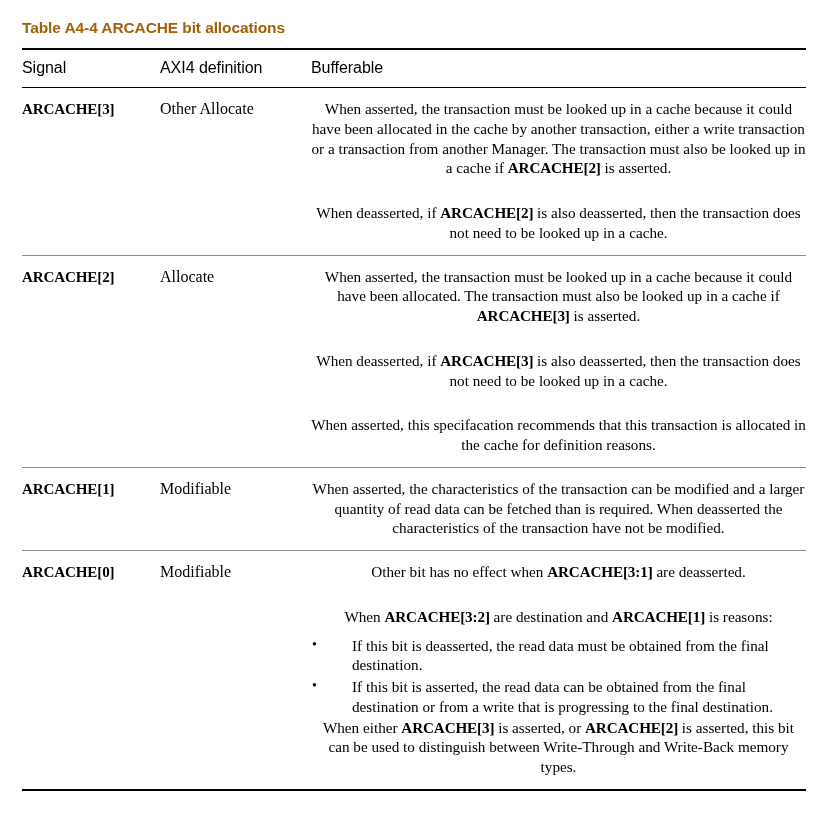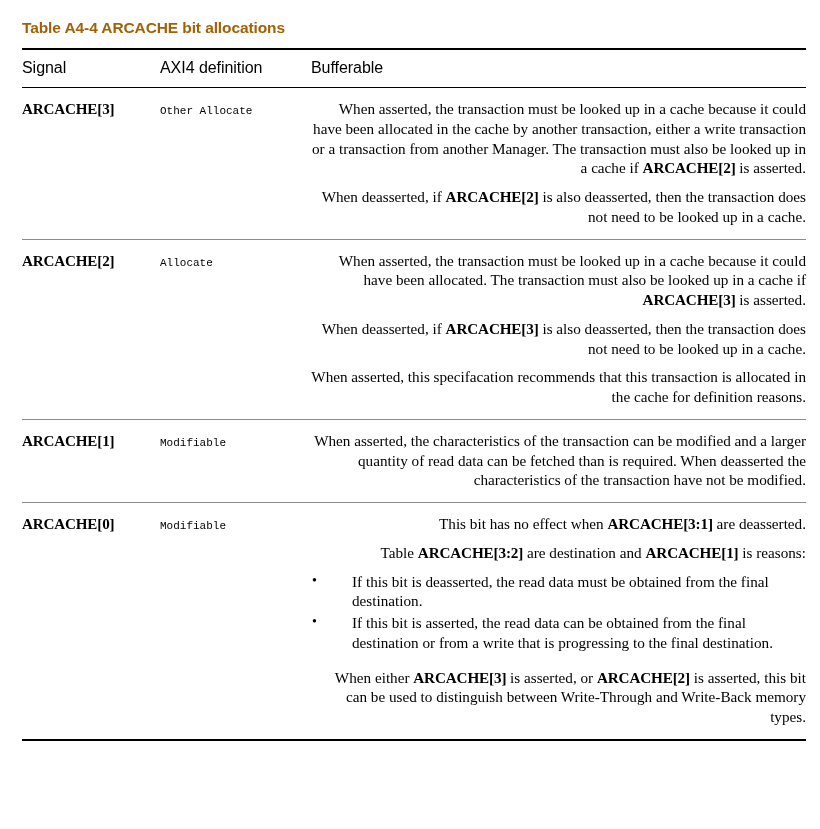--- a/index.html
+++ b/index.html
@@ -74,45 +74,44 @@
     padding-right: 0;
   }
 
   .signal-name {
     font-weight: bold;
     font-size: 15.1px;
     white-space: nowrap;
     letter-spacing: -0.15px;
   }
   .def-text {
-    font-size: 11px;
-    font-family: Liberation Mono, monospace;
+    font-size: 16px;
   }
 
   
   .bottom-rule {
     width: 784px;
     height: 0;
     border-top: 2.2px solid #000000;
     margin-top: 0;
   }
   .desc-para {
     margin: 0 0 0 0;
-    text-align: right;
+    text-align: center;
   }
   .desc-para + .desc-para {
-    margin-top: 9px;
+    margin-top: 25px;
   }
   .desc-list {
     list-style: none;
     margin: 9px 0 0 0;
     padding: 0;
   }
   .desc-list + .desc-para {
-    margin-top: 15px;
+    margin-top: 1px;
   }
   .desc-list .bullet-item {
     position: relative;
     padding-left: 41px;
     margin-bottom: 2px;
   }
   .desc-list .bullet-item:last-child { margin-bottom: 0; }
   .desc-list .bullet-glyph {
     position: absolute;
     left: 1px;
@@ -164,22 +163,22 @@
           <td class="cell-signal"><span class="signal-name">ARCACHE[1]</span></td>
           <td class="cell-definition"><span class="def-text">Modifiable</span></td>
           <td class="cell-desc">
             <p class="desc-para"><span>When asserted, the characteristics of the transaction can be modified and a larger quantity of read data can be fetched than is required. When deasserted the characteristics of the transaction have not be modified.</span></p>
           </td>
         </tr>
         <tr class="data-row">
           <td class="cell-signal"><span class="signal-name">ARCACHE[0]</span></td>
           <td class="cell-definition"><span class="def-text">Modifiable</span></td>
           <td class="cell-desc">
-            <p class="desc-para"><span>This bit has no effect when </span><span class="rt-bold">ARCACHE[3:1]</span><span> are deasserted.</span></p>
-            <p class="desc-para"><span>Table </span><span class="rt-bold">ARCACHE[3:2]</span><span> are destination and </span><span class="rt-bold">ARCACHE[1]</span><span> is reasons:</span></p>
+            <p class="desc-para"><span>Other bit has no effect when </span><span class="rt-bold">ARCACHE[3:1]</span><span> are deasserted.</span></p>
+            <p class="desc-para"><span>When </span><span class="rt-bold">ARCACHE[3:2]</span><span> are destination and </span><span class="rt-bold">ARCACHE[1]</span><span> is reasons:</span></p>
             <ul class="desc-list">
               <li class="bullet-item"><span class="bullet-glyph">•</span><span><span>If this bit is deasserted, the read data must be obtained from the final destination.</span></span></li>
               <li class="bullet-item"><span class="bullet-glyph">•</span><span><span>If this bit is asserted, the read data can be obtained from the final destination or from a write that is progressing to the final destination.</span></span></li>
             </ul>
             <p class="desc-para"><span>When either </span><span class="rt-bold">ARCACHE[3]</span><span> is asserted, or </span><span class="rt-bold">ARCACHE[2]</span><span> is asserted, this bit can be used to distinguish between Write-Through and Write-Back memory types.</span></p>
           </td>
         </tr>
       </tbody>
   </table>
 

